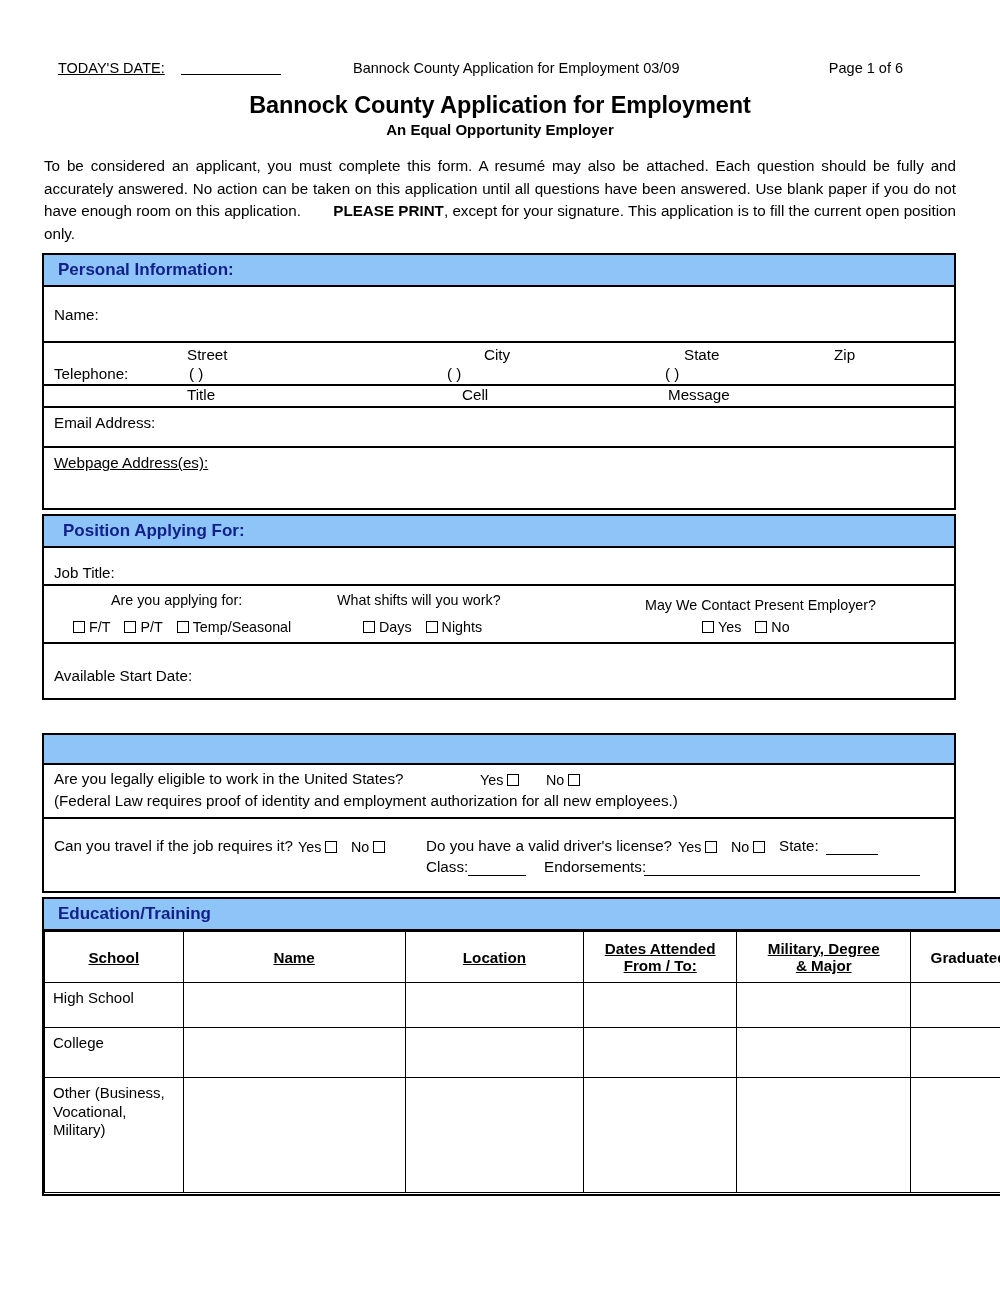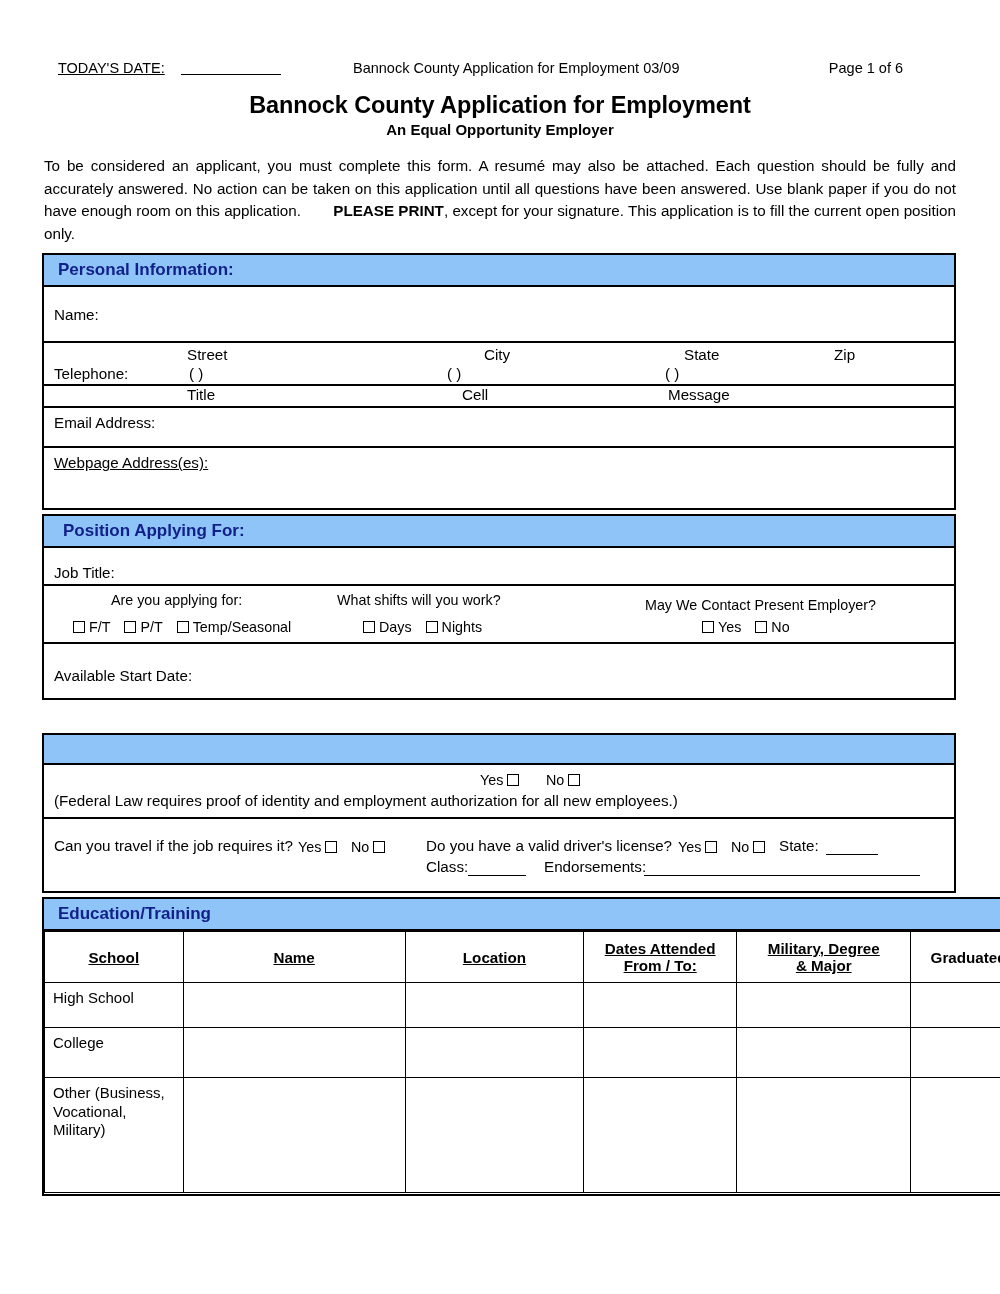--- a/index.html
+++ b/index.html
@@ -275,20 +275,21 @@
     </div>
   </div>
 
   <div class="fbox" style="left:42px; top:733px; width:914px; height:160px;">
 
     <div class="band empty">
       <span class="band-label"></span>
     </div>
 
     <div class="row" style="height:54px;">
+      <span class="lbl" style="left:10px; top:5px;">Are you legally eligible to work in the United States?</span>
       <span class="cbline" style="left:436px; top:7px;"><span>Yes</span>&nbsp;<span class="cb"></span></span>
       <span class="cbline" style="left:502px; top:7px;"><span>No</span>&nbsp;<span class="cb"></span></span>
       <span class="lbl" style="left:10px; top:27px;">(Federal Law requires proof of identity and employment authorization for all new employees.)</span>
     </div>
 
     <div class="row last" style="height:72px;">
       <span class="lbl" style="left:10px; top:18px;">Can you travel if the job requires it?</span>
       <span class="cbline" style="left:254px; top:20px;"><span>Yes</span>&nbsp;<span class="cb"></span></span>
       <span class="cbline" style="left:307px; top:20px;"><span>No</span>&nbsp;<span class="cb"></span></span>
 

